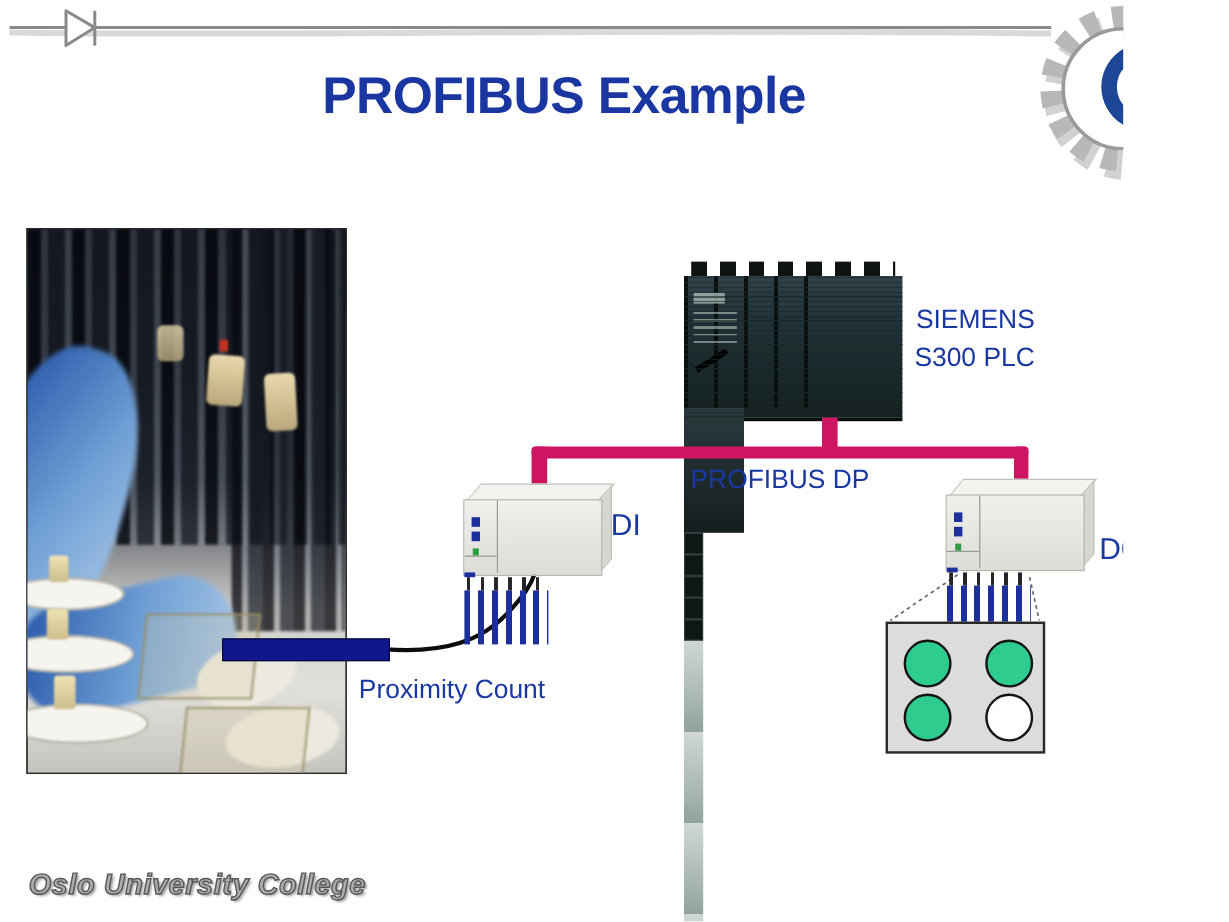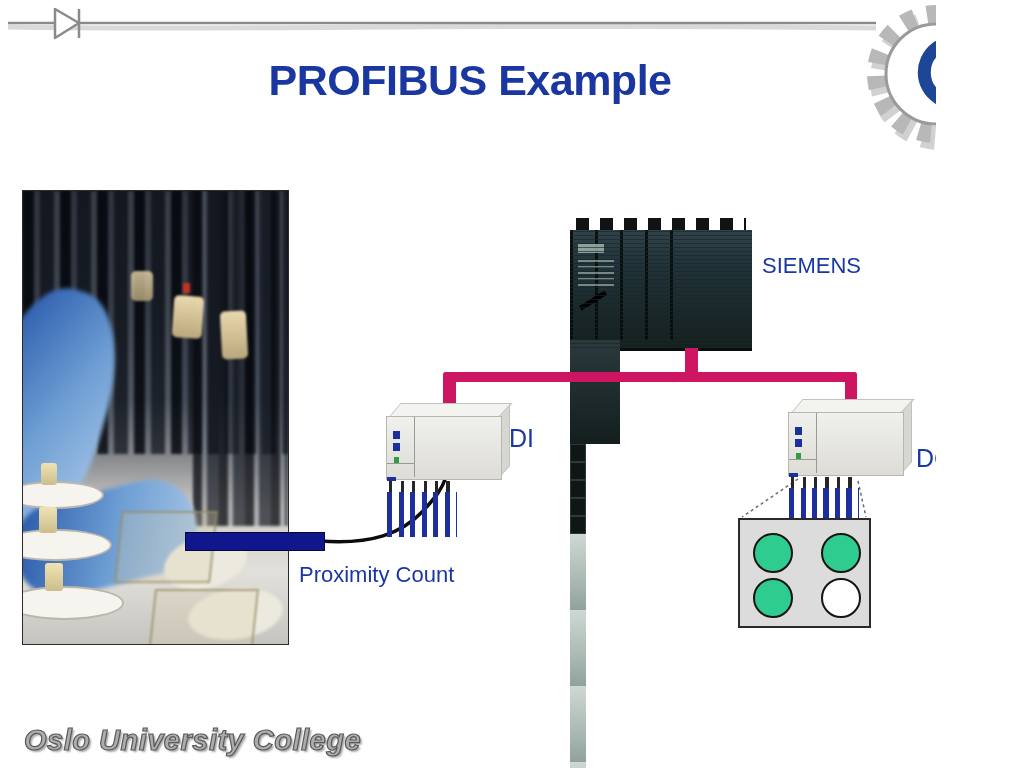--- a/index.html
+++ b/index.html
@@ -90,21 +90,21 @@
   .sensor{left:185px;top:532px;width:138px;height:17px;background:#10168c;border:1px solid #05073a;}
 
   
   .bbox{left:738px;top:518px;width:133px;height:110px;background:#dcdcdc;border:2px solid #2a2a2a;
         display:grid;grid-template-columns:36px 36px;grid-template-rows:36px 36px;
         column-gap:32px;row-gap:9px;padding:13px 0 0 13px;box-sizing:border-box;}
   .led{width:36px;height:36px;border-radius:50%;border:2.5px solid #141414;background:#ffffff;}
   .led[data-state="on"]{background:#2ecc8e;}
 
   
-  .footer{left:24px;top:724px;font-size:29px;font-weight:800;font-style:italic;
+  .footer{left:24px;top:724px;font-size:24px;font-weight:800;font-style:italic;
       color:#adadad;-webkit-text-stroke:1.2px #585858;letter-spacing:.5px;
       text-shadow:2px 2px 2px rgba(60,60,60,.45);}
 </style>
 </head>
 <body>
 
 <div class="slide">
 
   <svg class="abs overlay" width="1024" height="60" style="left:0;top:0;">
     <path d="M 8 27 C 220 31 520 23 876 28" stroke="#c4c4c4" stroke-width="5" fill="none" opacity="0.65"></path>
@@ -182,26 +182,28 @@
       <div class="plc-panel" style="left:62px;"></div>
       <div class="plc-panel" style="left:86px;"></div>
       <div class="plc-panel" style="left:110px;"></div>
       <div class="plc-panel" style="left:134px;"></div>
 
     </div>
   </div>
 
   <div class="abs lbl" style="left:762px;top:250px;line-height:32px;text-align:right;">
     <div>SIEMENS</div>
+    <div>S300 PLC</div>
   </div>
 
   <div class="abs bus" style="left:685px;top:348px;width:13px;height:30px;"></div>
   <div class="abs bus" style="left:443px;top:372px;width:414px;height:10px;border-radius:4px;"></div>
   <div class="abs bus" style="left:443px;top:372px;width:13px;height:40px;border-radius:3px;"></div>
   <div class="abs bus" style="left:845px;top:372px;width:12px;height:36px;border-radius:3px;"></div>
+  <div class="abs lbl" style="left:520px;top:387px;width:260px;text-align:center;">PROFIBUS DP</div>
 
   <div class="abs iomod" style="left:386px;top:402px;">
     <div class="io-top"></div>
     <div class="io-side"></div>
     <div class="io-body">
       <div class="io-left">
         <div class="io-sq1" style="position:absolute;"></div>
         <div class="io-sq2" style="position:absolute;"></div>
         <div class="io-grn" style="position:absolute;"></div>
         <div class="io-hline" style="position:absolute;"></div>

